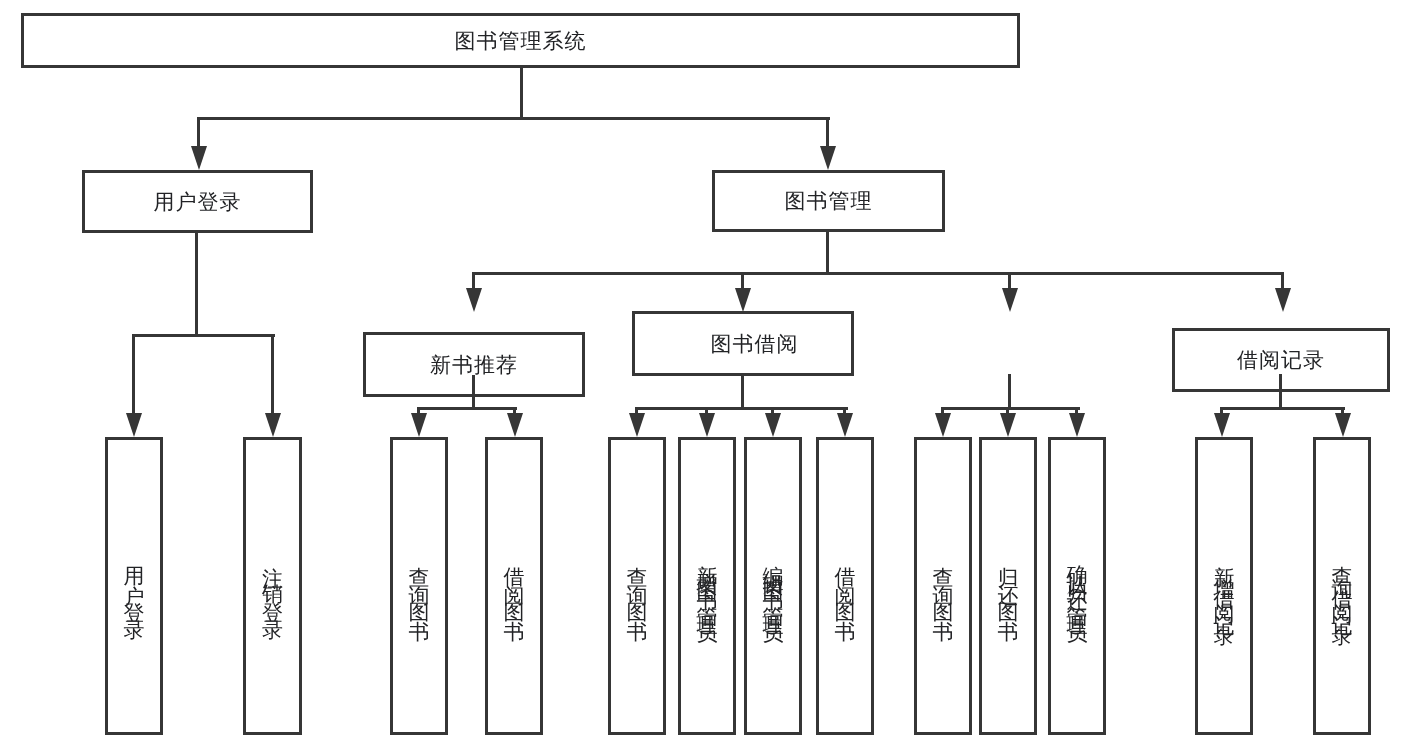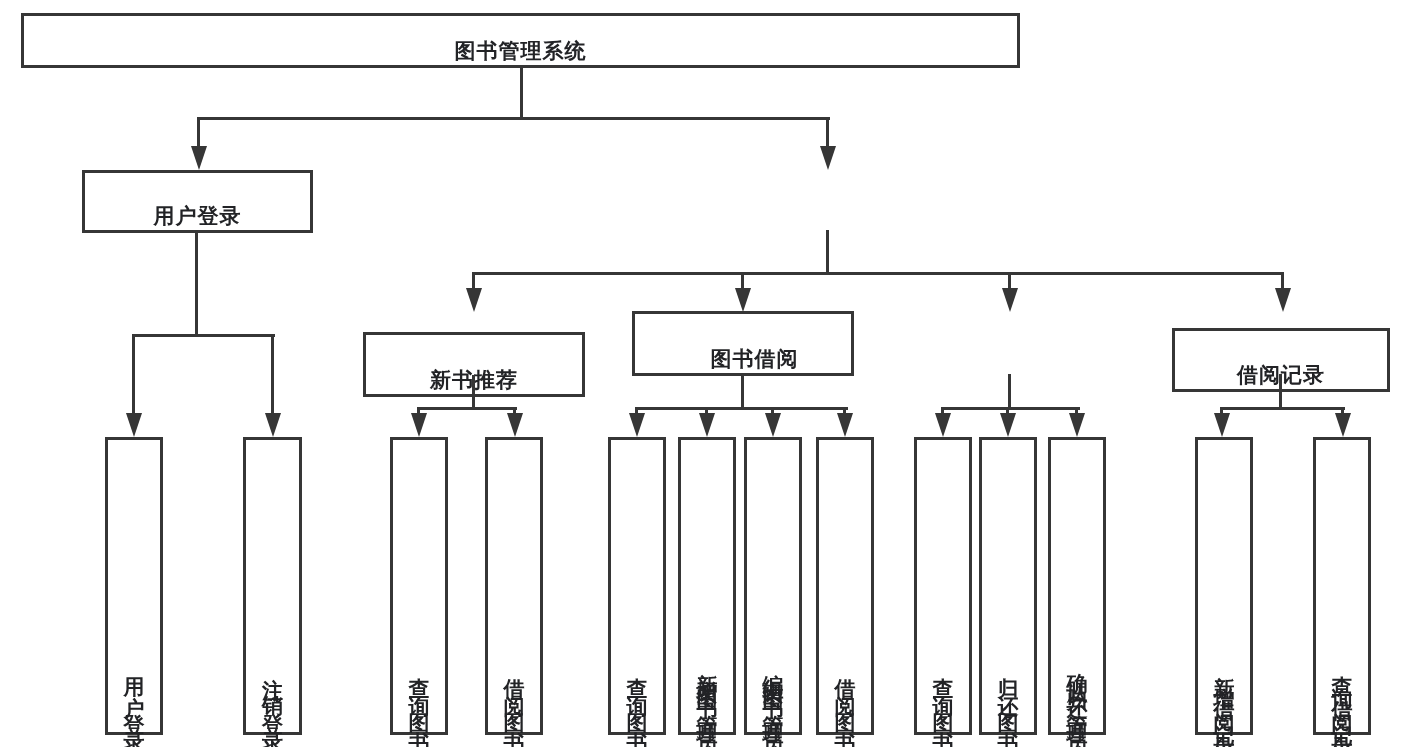--- a/index.html
+++ b/index.html
@@ -4,21 +4,21 @@
 <style>
   html,body{margin:0;padding:0;background:#ffffff;}
   body{
     width:1405px;height:747px;position:relative;overflow:hidden;
     font-family:"Liberation Sans","DejaVu Sans",sans-serif;
   }
   .canvas{position:absolute;inset:0;background:#ffffff;}
   .box{
     position:absolute;box-sizing:border-box;
     border:3px solid #363636;background:#ffffff;
-    display:flex;align-items:flex-end;justify-content:center;font-weight:bold;
+    display:flex;align-items:center;justify-content:center;
   }
   .hlabel{font-size:21px;color:#222326;letter-spacing:1px;white-space:nowrap;}
   .vtext{
     writing-mode:vertical-rl;text-orientation:mixed;
     font-size:21px;color:#222326;white-space:nowrap;
   }
   .sp-wide{letter-spacing:0.85em;}
   .sp-mid{letter-spacing:0.58em;}
   .sp-tight{letter-spacing:0.40em;}
   .vline{position:absolute;width:3px;background:#363636;}
@@ -37,20 +37,23 @@
 <body>
 
 <div class="canvas">
 
   <div class="box" style="left:21px;top:13px;width:999px;height:55px;">
     <span class="hlabel">图书管理系统</span>
   </div>
 
   <div class="box" style="left:82px;top:170px;width:231px;height:63px;">
     <span class="hlabel">用户登录</span>
+  </div>
+  <div class="box" style="left:712px;top:170px;width:233px;height:62px;">
+    <span class="hlabel">图书管理</span>
   </div>
 
   <div class="box" style="left:363px;top:312px;width:222px;height:65px;margin-top:20px;">
     <span class="hlabel">新书推荐</span>
   </div>
   <div class="box" style="left:632px;top:311px;width:222px;height:65px;padding-left:23px;">
     <span class="hlabel">图书借阅</span>
   </div>
   <div class="box" style="left:1172px;top:328px;width:218px;height:64px;">
     <span class="hlabel">借阅记录</span>

